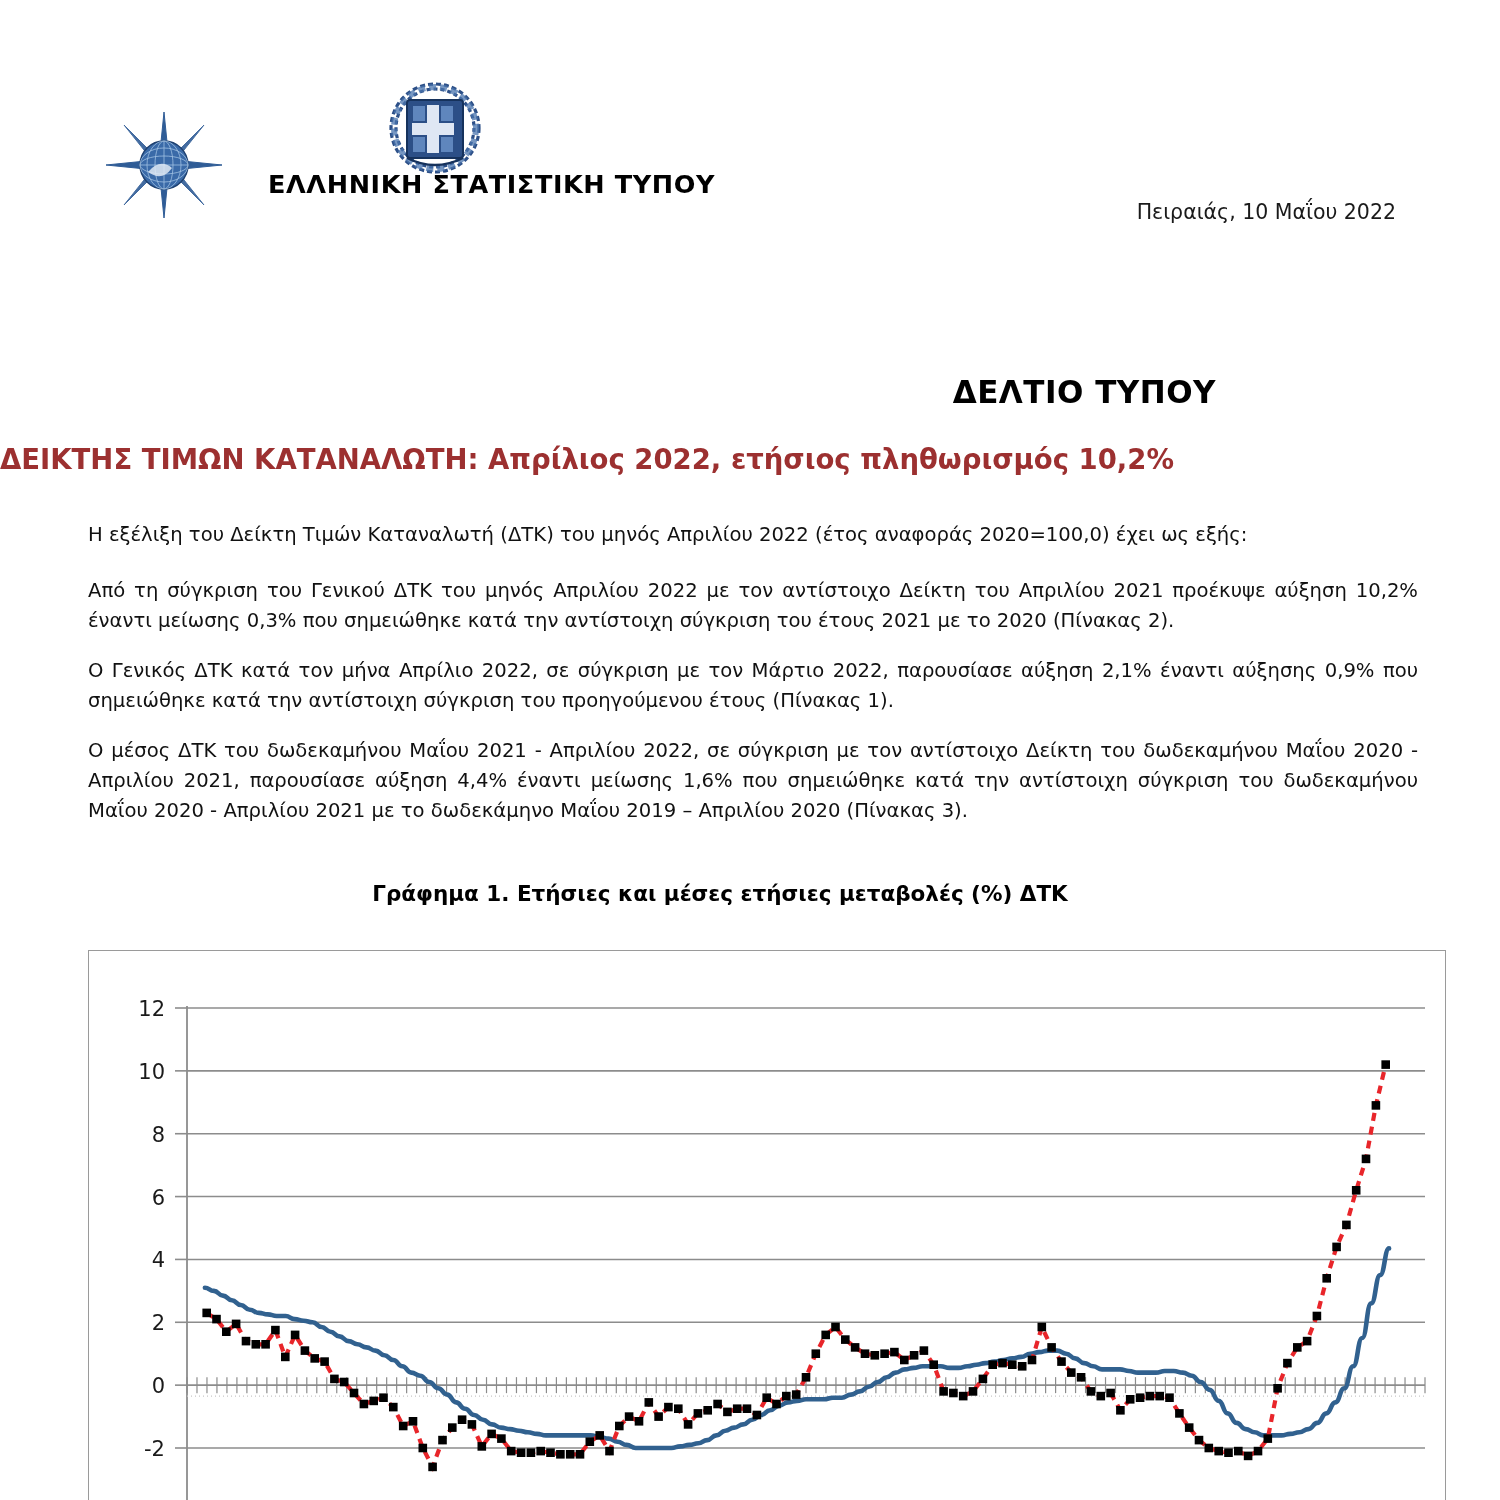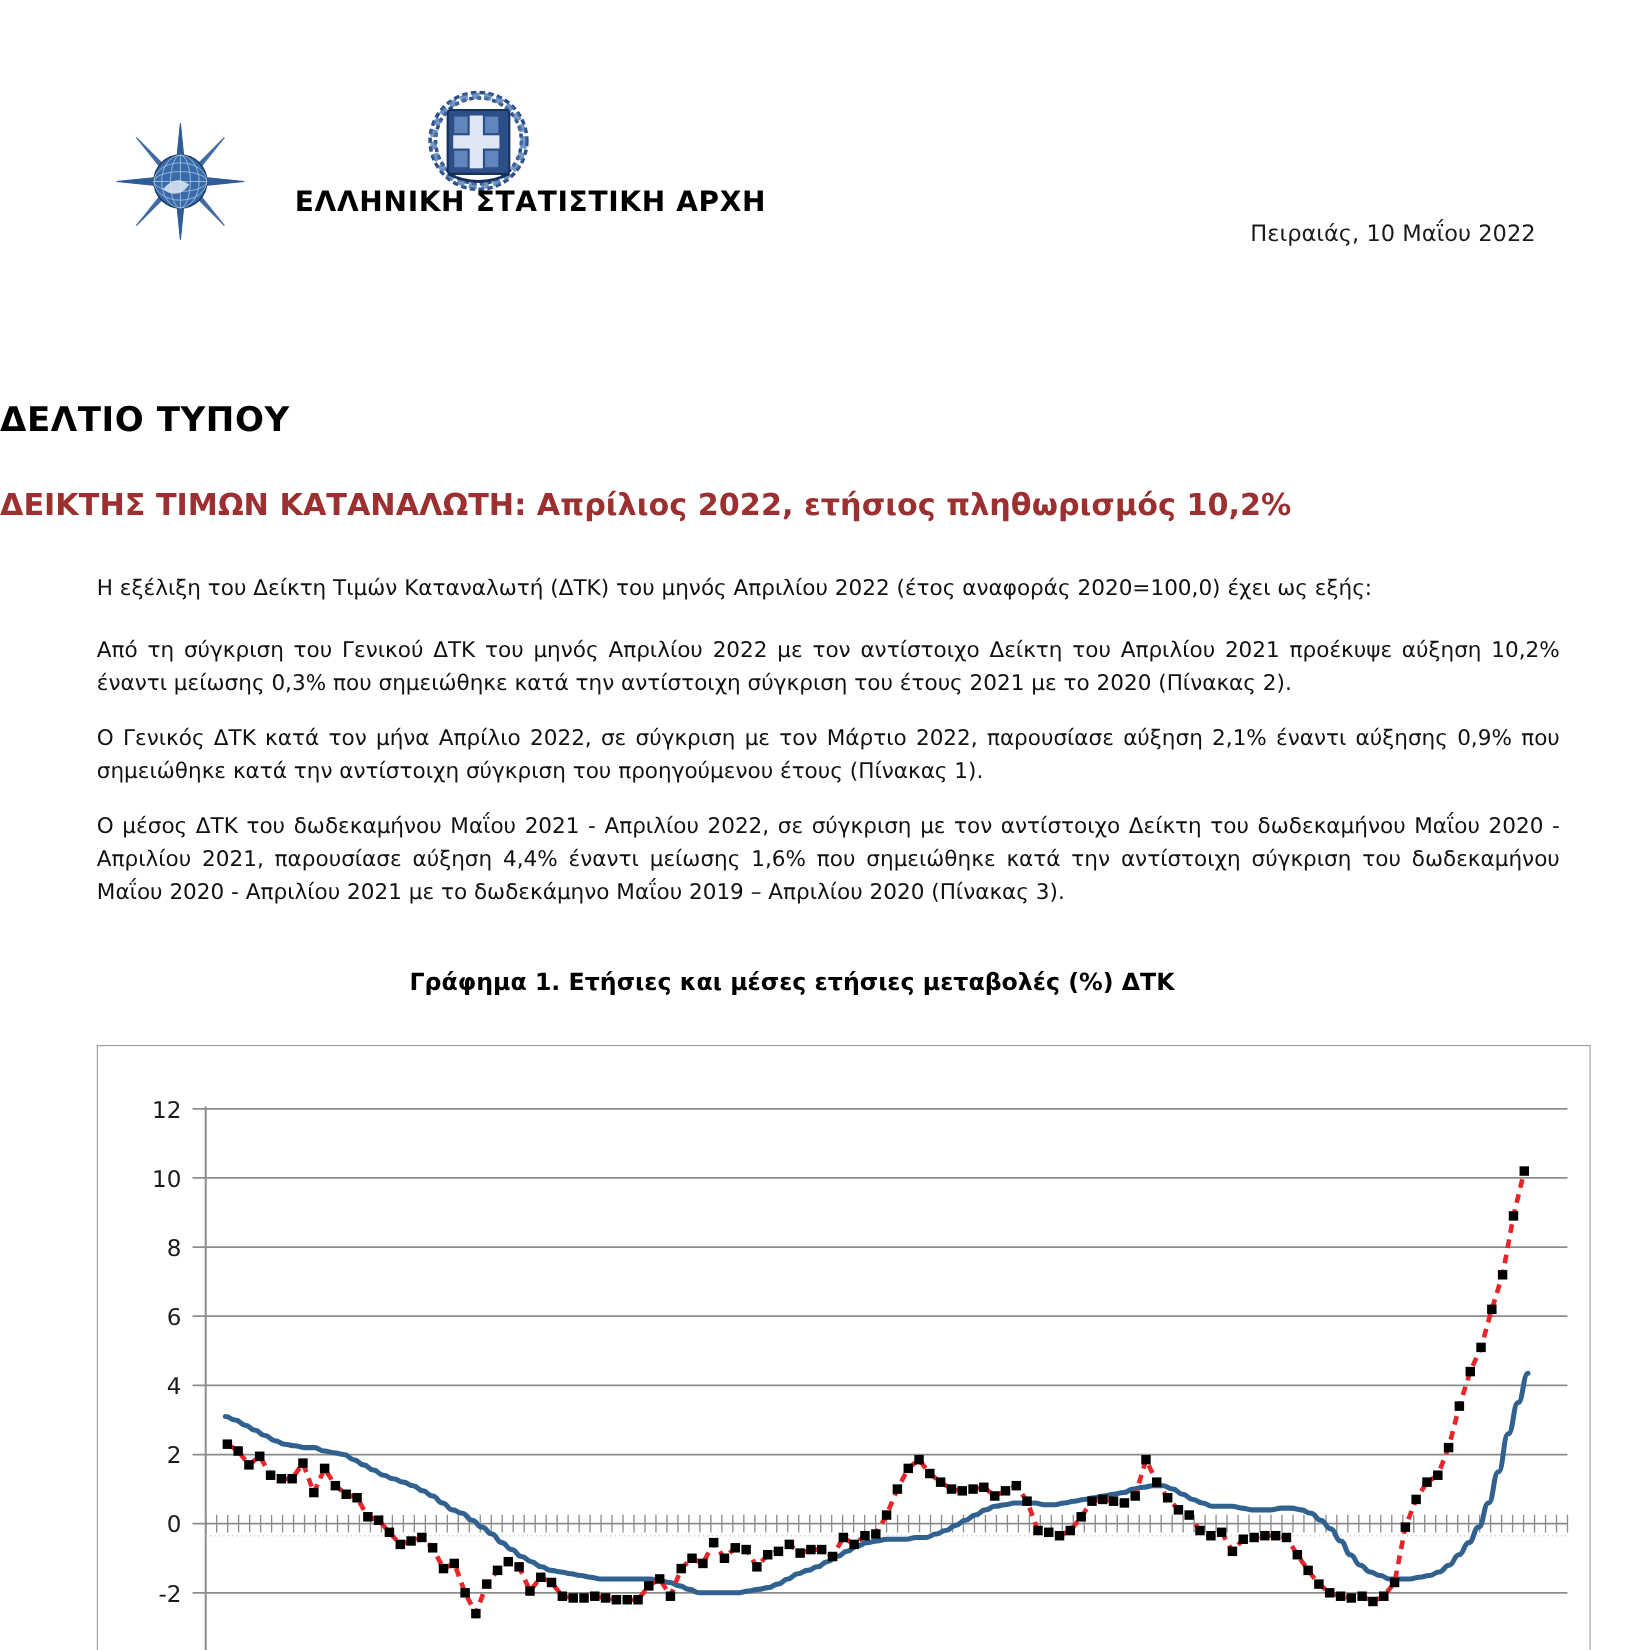--- a/index.html
+++ b/index.html
@@ -24,21 +24,21 @@
     color:#000;line-height:33px;white-space:nowrap;
   }
   .place-date{
     position:absolute;right:104px;top:200px;
     font-size:20.5px;color:#1a1a1a;white-space:nowrap;
     text-align:center;
   }
 
   
   .doc-title{
-    position:absolute;left:0;top:364px;width:1216px;text-align:left;
+    position:absolute;left:0;top:374px;width:1216px;text-align:right;
     font-weight:bold;font-size:31px;letter-spacing:.5px;color:#000;
   }
   .subject-title{
     position:absolute;left:0;top:443px;width:1500px;
     font-weight:bold;font-size:27.5px;color:#9c3030;
   }
 
   
   .body-block{position:absolute;left:88px;top:520px;width:1330px;}
   p.para{
@@ -107,21 +107,21 @@
       <g fill="#5f86bd">
         <rect x="30" y="28" width="12" height="15"></rect>
         <rect x="58" y="28" width="12" height="15"></rect>
         <rect x="30" y="59" width="12" height="15"></rect>
         <rect x="58" y="59" width="12" height="15"></rect>
       </g>
       <path d="M24 80 q28 14 56 0" fill="none" stroke="#16325c" stroke-width="2.5"></path>
     </svg>
 
     <div class="org-lines">
-      <div class="org-line">ΕΛΛΗΝΙΚΗ ΣΤΑΤΙΣΤΙΚΗ ΑΡΧΗ</div>
+      <div class="org-line">ΕΛΛΗΝΙΚΗ ΣΤΑΤΙΣΤΙΚΗ ΤΥΠΟΥ</div>
     </div>
 
     <div class="place-date">Πειραιάς, 10 Μαΐου 2022</div>
   </div>
 
   <div class="doc-title">ΔΕΛΤΙΟ ΤΥΠΟΥ</div>
   <div class="subject-title">ΔΕΙΚΤΗΣ ΤΙΜΩΝ ΚΑΤΑΝΑΛΩΤΗ: Απρίλιος 2022, ετήσιος πληθωρισμός 10,2%</div>
 
   <div class="body-block">
     <p class="para first">Η εξέλιξη του Δείκτη Τιμών Καταναλωτή (ΔΤΚ) του μηνός Απριλίου 2022 (έτος αναφοράς 2020=100,0) έχει ως εξής:</p>

